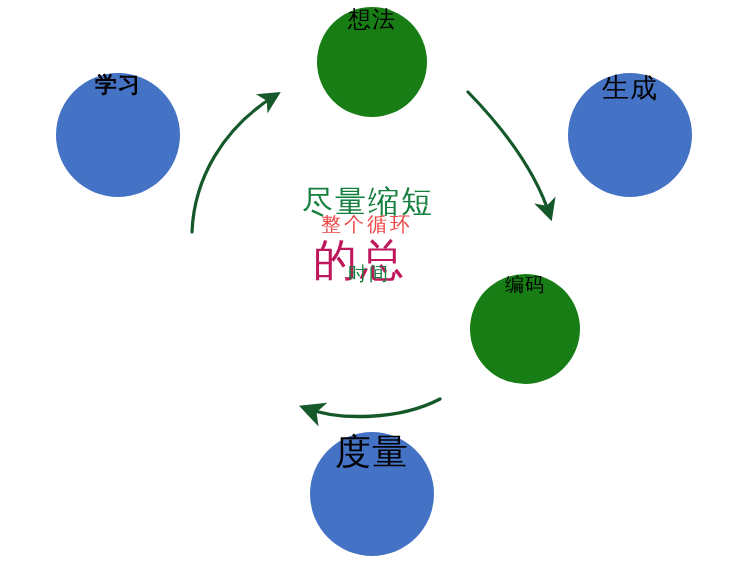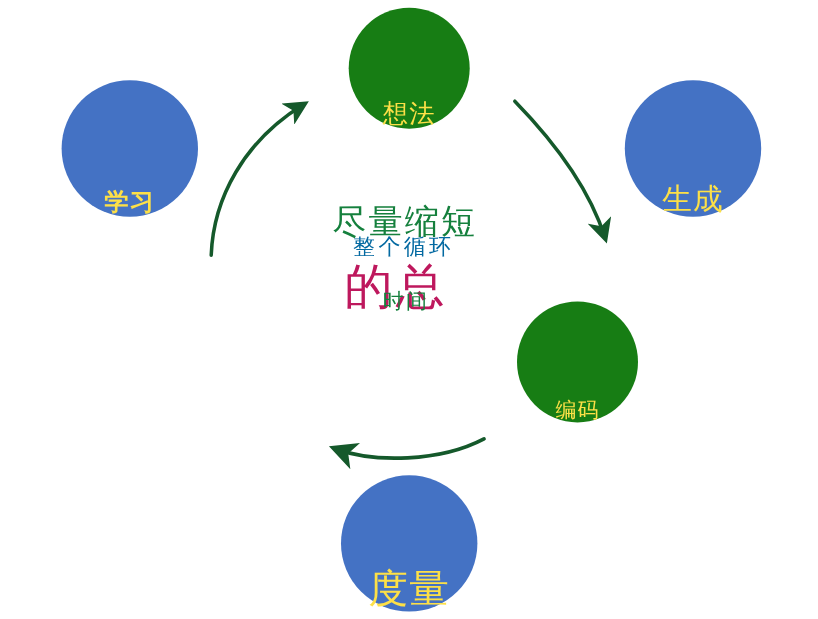--- a/index.html
+++ b/index.html
@@ -15,24 +15,24 @@
     position: relative;
     width: 744px;
     height: 563px;
     background: #ffffff;
     overflow: hidden;
   }
   .node {
     position: absolute;
     border-radius: 50%;
     display: flex;
-    align-items: flex-end;
+    align-items: flex-start;
     justify-content: center;
     box-sizing: border-box;
-    color: #fde047;
+    color: #000000;
     text-align: center;
     line-height: 1.1;
     letter-spacing: 1px;
     user-select: none;
   }
   .node-label {
     display: block;
     white-space: nowrap;
   }
   #arrow-layer {
@@ -68,21 +68,21 @@
     top: 53px;
     font-size: 44px;
     letter-spacing: 3px;
     color: #be185d;
   }
   .small-a {
     left: 53px;
     top: 33px;
     font-size: 20px;
     letter-spacing: 3px;
-    color: #0369a1;
+    color: #ef4444;
   }
   .small-b {
     left: 80px;
     top: 83px;
     font-size: 19px;
     letter-spacing: 2px;
     color: #15803d;
   }
 </style>
 </head>

